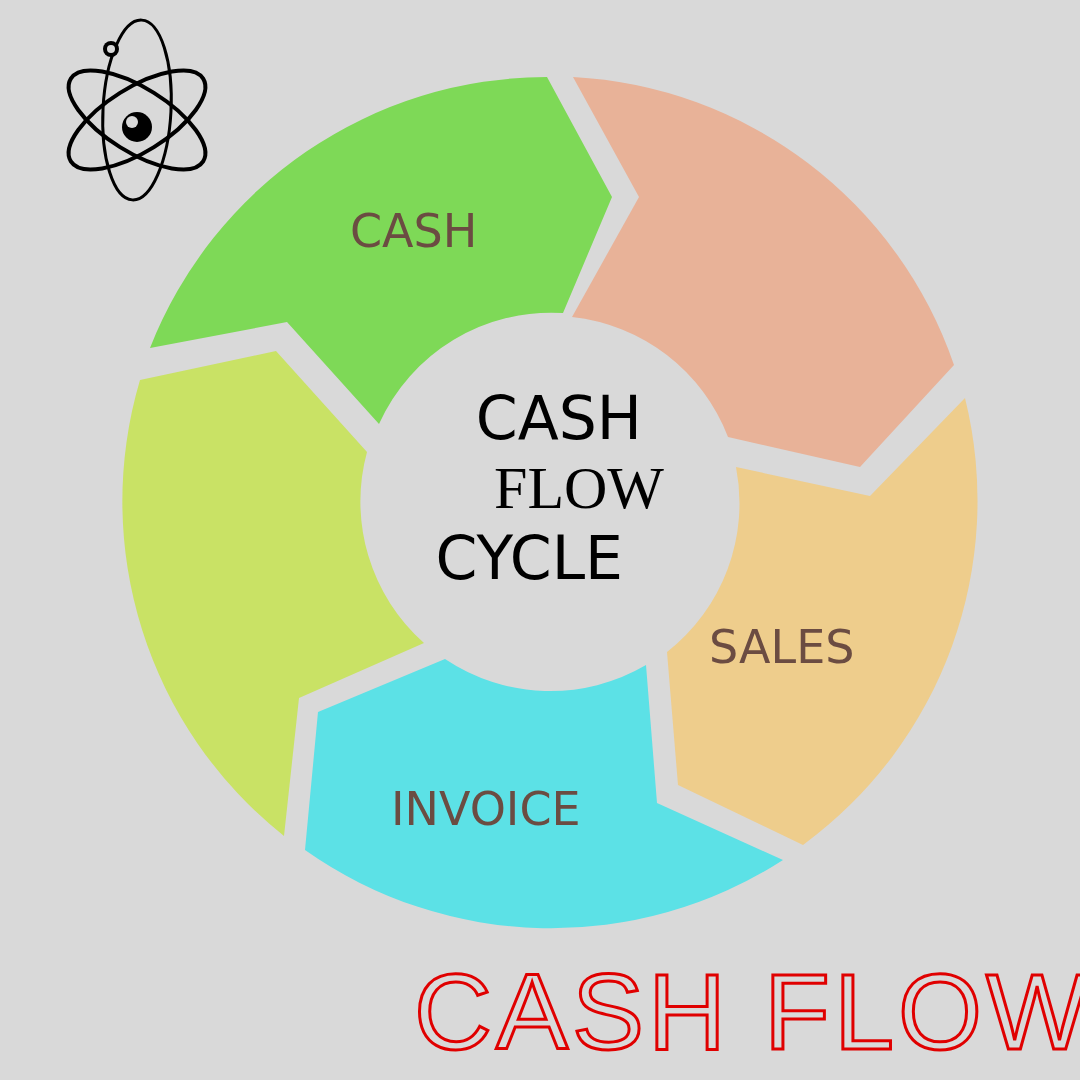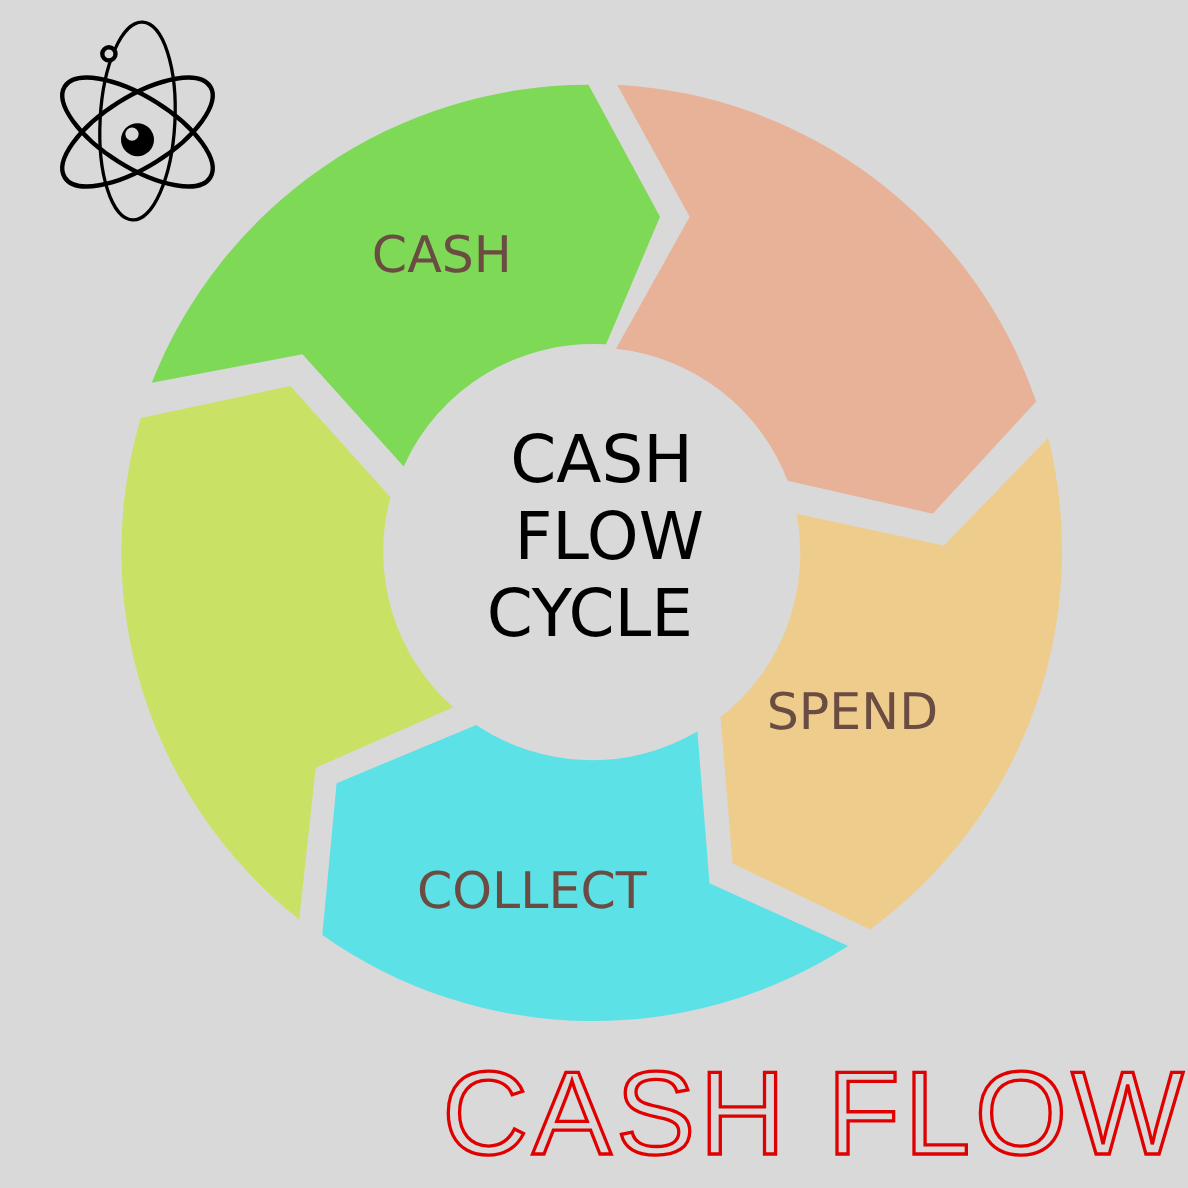--- a/index.html
+++ b/index.html
@@ -3,21 +3,21 @@
   <meta charset="utf-8">
   <style>
     html, body { margin: 0; padding: 0; }
     body {
       width: 1080px; height: 1080px;
       background: #d9d9d9;
       position: relative;
       overflow: hidden;
       font-family: "DejaVu Sans", sans-serif;
     }
-    #stage { position: absolute; left: 0; top: 0; width: 868px; height: 1080px; }
+    #stage { position: absolute; left: 12px; top: 0; width: 868px; height: 1080px; }
     .seg-label {
       position: absolute;
       color: #6b4c42;
       font-family: "DejaVu Sans", sans-serif;
       font-size: 46px;
       letter-spacing: 0px;
       white-space: nowrap;
       line-height: 1;
     }
     .center-title {
@@ -68,23 +68,23 @@
     <path fill="#e8b298" d="M561,77 A427,427 0 0 1 942,365 L848,467 L716,437 A189,189 0 0 0 560,317 L627,197 Z"></path>
 
     <path fill="#eecd8c" d="M953,398 A427,427 0 0 1 791,845 L666,785 L655,652 A189,189 0 0 0 724,467 L858,496 Z"></path>
 
     <path fill="#5ce1e6" d="M771,860 A427,427 0 0 1 293,850 L306,712 L433,659 A189,189 0 0 0 634,665 L645,803 Z"></path>
 
     <path fill="#c9e265" d="M272,836 A427,427 0 0 1 128,380 L264,351 L355,452 A189,189 0 0 0 412,643 L287,698 Z"></path>
   </svg>
 
   <div class="seg-label" style="left:338px;top:208px;">CASH</div>
-  <div class="seg-label" style="left:697px;top:624px;">SPEND</div>
-  <div class="seg-label" style="left:379px;top:786px;">COLLECT</div>
+  <div class="seg-label" style="left:697px;top:624px;">SALES</div>
+  <div class="seg-label" style="left:379px;top:786px;">INVOICE</div>
 
   <div class="center-title">
     <span style="margin-right:40px;">CASH</span>
-    <span style="margin-right:30px;">FLOW</span>
-    <span style="margin-right:40px;">CYCLE</span>
+    <span style="margin-right:18px;font-family:Liberation Serif, serif;">FLOW</span>
+    <span style="margin-right:59px;">CYCLE</span>
   </div>
 
   <div class="footer-title">CASH FLOW</div>
 </div>
 
 </body></html>

